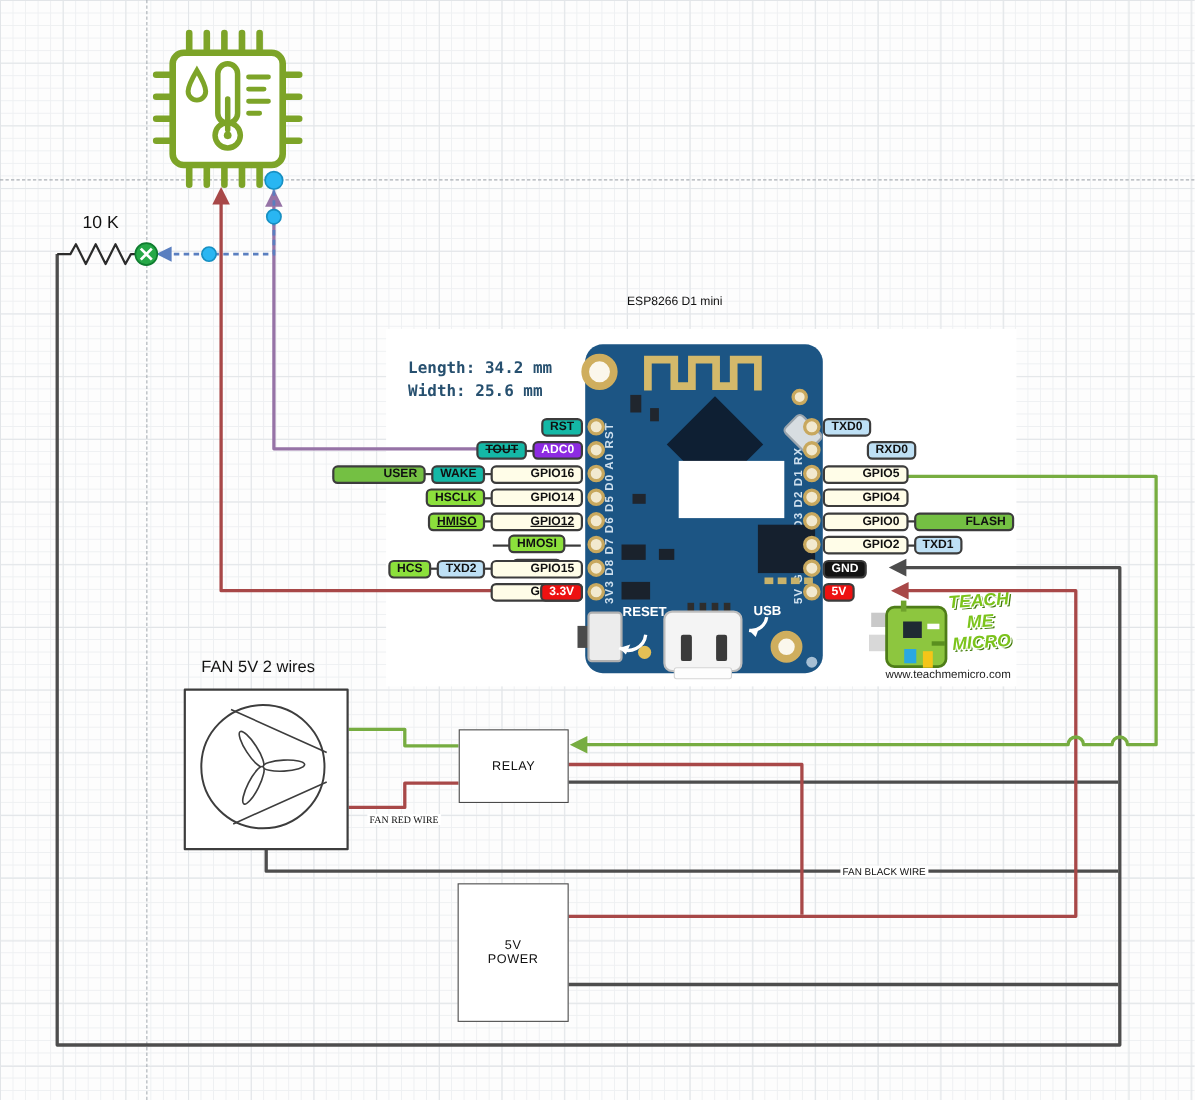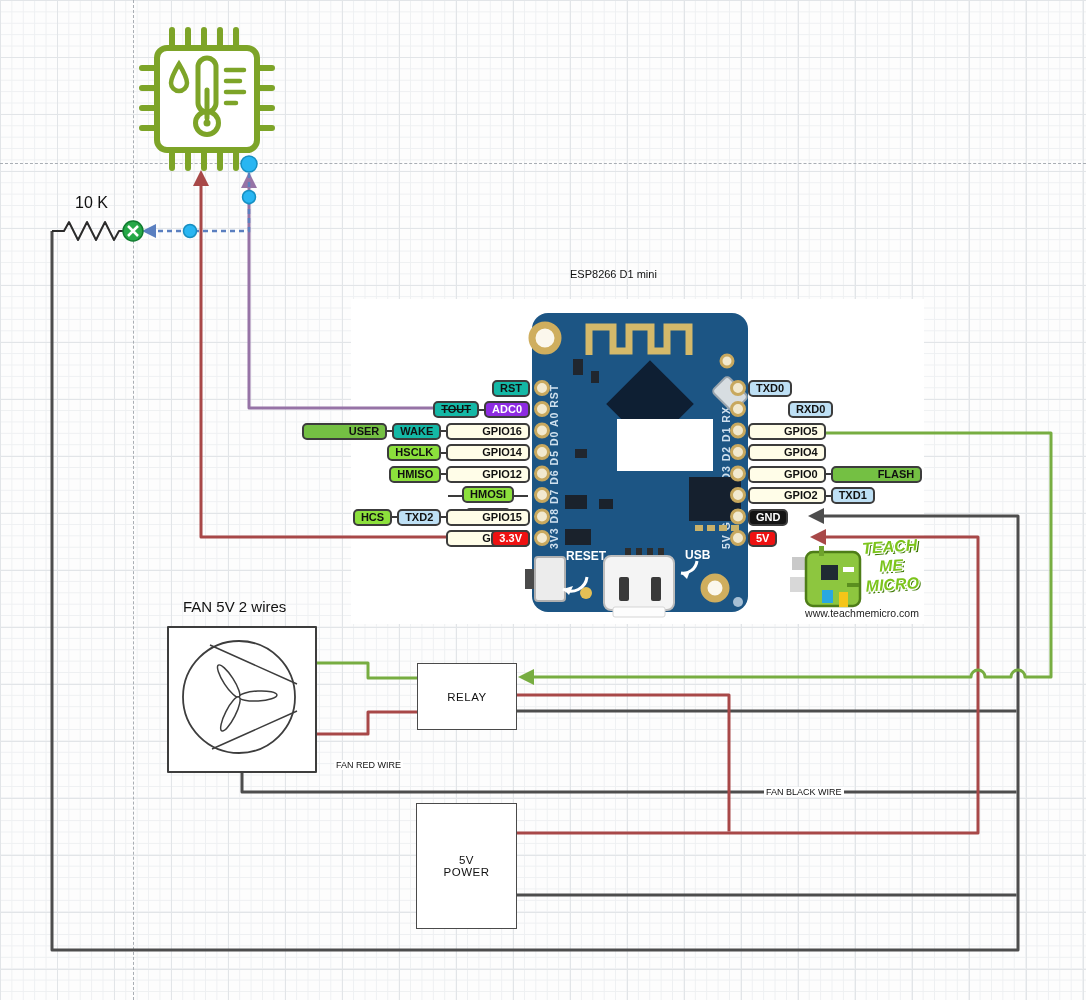--- a/index.html
+++ b/index.html
@@ -49,20 +49,22 @@
             text-shadow:-1px -1px 0 #fff,1px -1px 0 #fff,-1px 1px 0 #fff,1px 1px 0 #fff,2px 2px 0 #417c06;}
   .logo-url{position:absolute;left:436px;top:308px;width:150px;text-align:center;font-size:10.5px;color:#222;z-index:2;}
 </style>
 </head>
 <body>
 
 <div class="dash-h"></div>
 <div class="dash-v"></div>
 
 <div class="photo-card">
+  <div class="dims"><span>Length: 34.2 mm</span>
+<span>Width: 25.6 mm</span></div>
 
   <div class="board"></div>
 
   <svg class="abs" style="left:0;top:0;z-index:1;" width="573" height="325" viewBox="0 0 573 325">
 
     <path d="M238,56 L238,28 L262,28 L262,52 L278,52 L278,28 L300,28 L300,52 L316,52 L316,28 L338,28 L338,56" fill="none" stroke="#d4b96a" stroke-width="7"></path>
 
     <circle cx="194" cy="39" r="13" fill="#fbf7ec" stroke="#cfae5e" stroke-width="7"></circle>
     <circle cx="376" cy="62" r="6" fill="#f2e9cf" stroke="#c8a85e" stroke-width="3"></circle>
     <circle cx="364" cy="289" r="11" fill="#fbf7ec" stroke="#cfae5e" stroke-width="7"></circle>
@@ -155,21 +157,21 @@
       </div>
       <div class="pin-row" style="top: 122.5px; right: 394px;">
         <span class="pin greenmid">USER</span>
         <span class="pin orange">WAKE</span>
         <span class="pin cream">GPIO16</span>
       </div>
       <div class="pin-row" style="top: 144px; right: 394px;">
         <span class="pin greenhi">HSCLK</span>
         <span class="pin cream">GPIO14</span>
       </div>
-      <div class="pin-row" style="top: 165.5px; right: 394px;">
+      <div class="pin-row" style="top: 165.5px; right: 394px; text-decoration: underline;">
         <span class="pin greenhi">HMISO</span>
         <span class="pin cream">GPIO12</span>
       </div>
       <div class="pin-row" style="top: 187px; right: 394px; flex-direction: column;">
         <span class="pin greenhi">HMOSI</span>
         <span class="pin blue">RXD2</span>
         <span class="pin cream">GPIO13</span>
       </div>
       <div class="pin-row" style="top: 208.5px; right: 394px;">
         <span class="pin greenhi">HCS</span>
@@ -277,14 +279,14 @@
 <div class="box" style="left:417px;top:663px;width:98px;height:65px;">
     <span>RELAY</span>
   </div>
 <div class="box" style="left:416px;top:803px;width:99px;height:124px;">
     <span><span>5V</span><br><span>POWER</span></span>
   </div>
 
 <div class="txt" style="left:570px;top:268px;font-size:11px;">ESP8266 D1 mini</div>
 <div class="txt" style="left:75px;top:194px;font-size:16px;">10 K</div>
 <div class="txt" style="left:183px;top:598px;font-size:15px;">FAN 5V 2 wires</div>
-<div class="wire-tag" style="left:334px;top:760px;">FAN RED WIRE</div>
+<div class="wire-tag" style="left:334px;top:740px;font-family:Liberation Serif, serif;">FAN RED WIRE</div>
 <div class="wire-tag" style="left:764px;top:765px;margin-top:22px;">FAN BLACK WIRE</div>
 
 </body></html>

